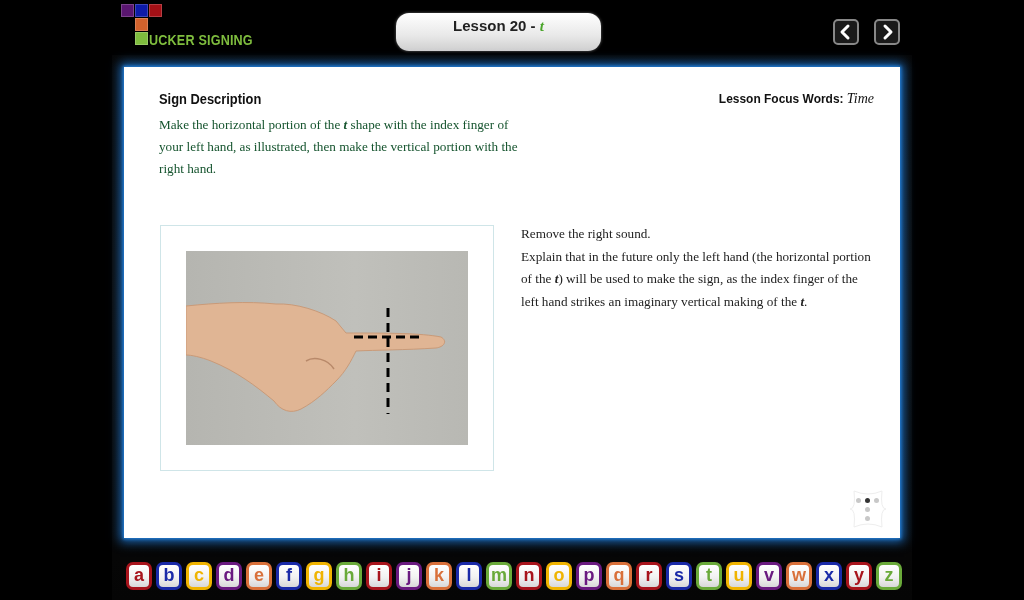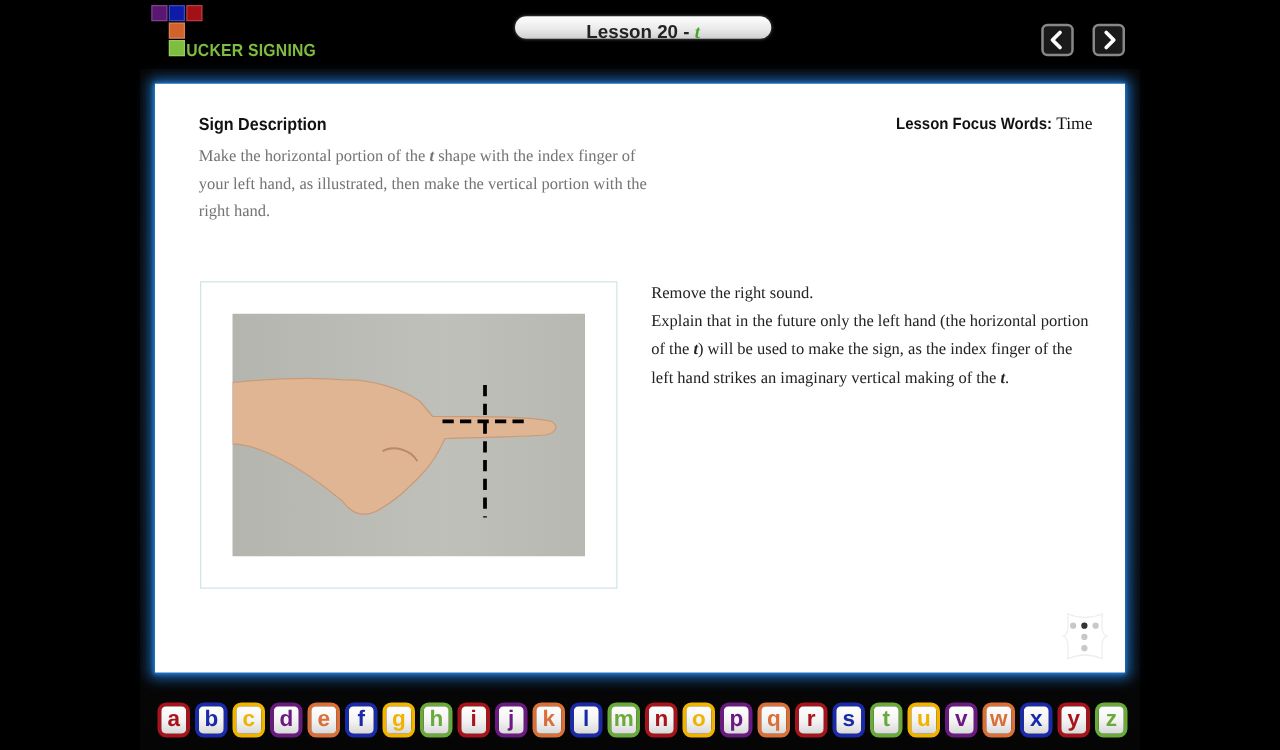--- a/index.html
+++ b/index.html
@@ -7,31 +7,31 @@
   .app { position:absolute; left:112px; top:0; width:800px; height:600px; background:linear-gradient(#050505, #0c0c0c 50%, #050505); }
   .topbar { position:absolute; left:0; top:0; width:800px; height:55px; background:#000; }
   .logo { position:absolute; left:9px; top:4px; width:140px; height:48px; }
   .logo .sq { position:absolute; width:13px; height:13px; box-sizing:border-box; border:1px solid rgba(255,255,255,0.2); }
   .logo .s1 { left:0; top:0; background:#5a1670; }
   .logo .s2 { left:14px; top:0; background:#0d1ba8; }
   .logo .s3 { left:28px; top:0; background:#a31016; }
   .logo .s4 { left:14px; top:14px; background:#d2622c; }
   .logo .s5 { left:14px; top:28px; background:#7fbd3e; }
   .logo .txt { position:absolute; left:28px; top:28px; color:#7fbd3e; font-weight:bold; font-size:14px; letter-spacing:0.2px; transform:scaleX(0.9); transform-origin:left; white-space:nowrap; }
-  .title-pill { position:absolute; left:300px; top:13px; width:205px; height:18px; border-radius:13px; background:linear-gradient(#ffffff, #e8e8e8 60%, #cfcfcf); box-shadow:0 0 3px rgba(255,255,255,0.4); text-align:center; line-height:26px; font-weight:bold; font-size:15px; color:#222; }
+  .title-pill { position:absolute; left:284px; top:13px; width:205px; height:38px; border-radius:13px; background:linear-gradient(#ffffff, #e8e8e8 60%, #cfcfcf); box-shadow:0 0 3px rgba(255,255,255,0.4); text-align:center; line-height:26px; font-weight:bold; font-size:15px; color:#222; }
   .title-pill .letter { color:#4aa52a; font-style:italic; font-family:"Liberation Serif", serif; }
   .nav-btn { position:absolute; top:19px; width:26px; height:26px; border-radius:5px; background:#1a1a1a; border:2px solid #888; box-sizing:border-box; color:#fff; font-weight:bold; font-size:18px; line-height:21px; text-align:center; cursor:pointer; }
   .nav-prev { left:721px; }
   .nav-next { left:762px; }
   .card { position:absolute; left:12px; top:67px; width:776px; height:471px; background:#fff; box-shadow:0 0 10px 4px rgba(30,120,210,0.85), 0 0 3px 1px #2a86d8; }
   .sign-heading { position:absolute; left:35px; top:24px; font-weight:bold; font-size:14px; color:#111; transform:scaleX(0.92); transform-origin:left; }
   .focus { position:absolute; right:26px; top:24px; font-size:13px; color:#111; white-space:nowrap; }
   .focus .lbl { font-weight:bold; display:inline-block; transform:scaleX(0.92); transform-origin:right; }
-  .focus .word { font-family:"Liberation Serif", serif; font-size:14px; }
-  .desc { position:absolute; left:35px; top:47px; width:360px; font-family:"Liberation Serif", serif; font-size:13.2px; color:#737373; line-height:22px; }
+  .focus .word { font-family:"Liberation Serif", serif; font-style:italic; font-size:14px; }
+  .desc { position:absolute; left:35px; top:47px; width:360px; font-family:"Liberation Serif", serif; font-size:13.2px; color:#14532d; line-height:22px; }
   .desc p { margin:0 0 3px 0; }
   .desc b, .notes b { font-style:italic; }
   .image-frame { position:absolute; left:36px; top:158px; width:334px; height:246px; border:1px solid #cfe5e8; box-sizing:border-box; }
   .photo { position:absolute; left:25px; top:25px; width:282px; height:194px; background:linear-gradient(90deg, #b5b5b0, #c0c0bb 60%, #b8b8b3); overflow:hidden; }
   .notes { position:absolute; left:397px; top:156px; width:350px; font-family:"Liberation Serif", serif; font-size:13.2px; color:#222; line-height:22.5px; }
   .notes p { margin:0; }
   .braille { position:absolute; left:722px; top:420px; width:44px; height:44px; cursor:pointer; }
   .braille .dot { position:absolute; width:5px; height:5px; border-radius:50%; background:#c8c8c8; }
   .braille .dot.on { background:#333; }
   .alphabet { position:absolute; left:14px; top:562px; height:30px; display:flex; gap:0px; }

